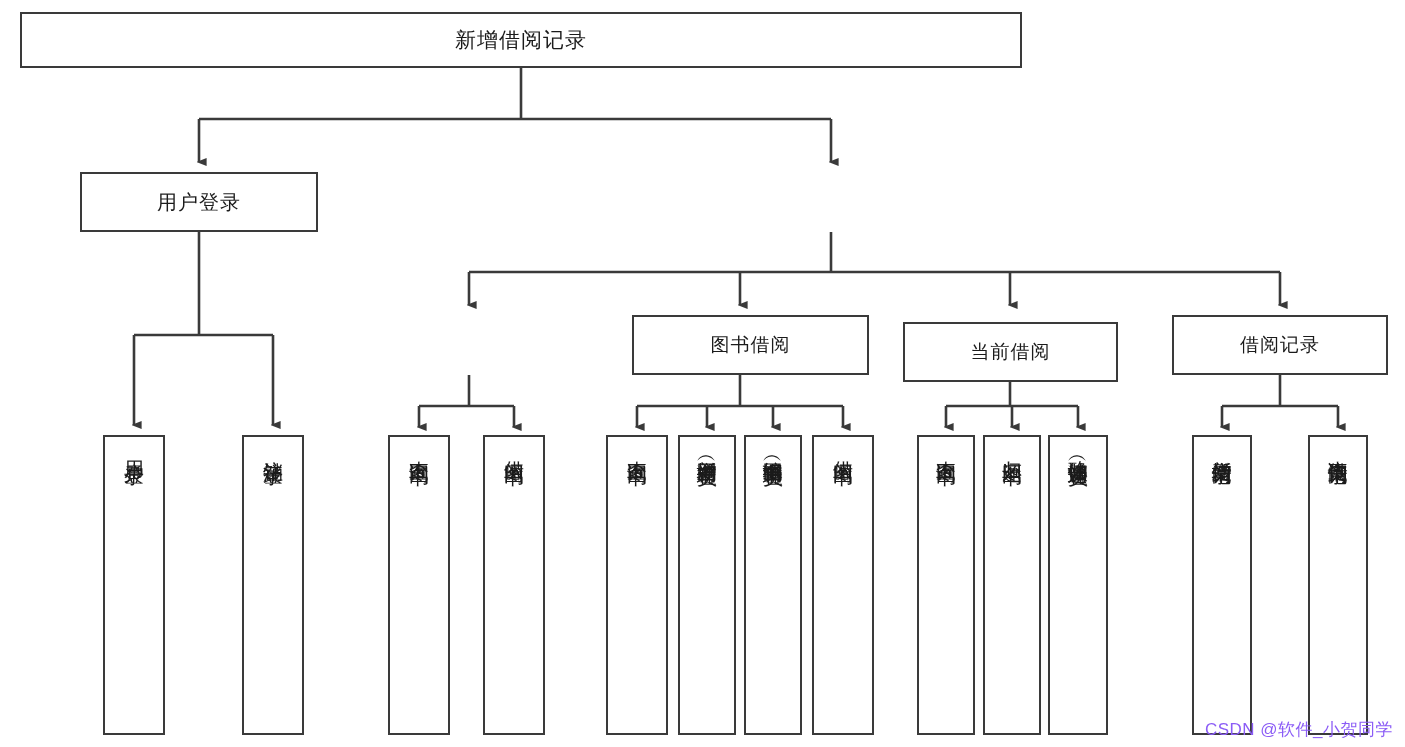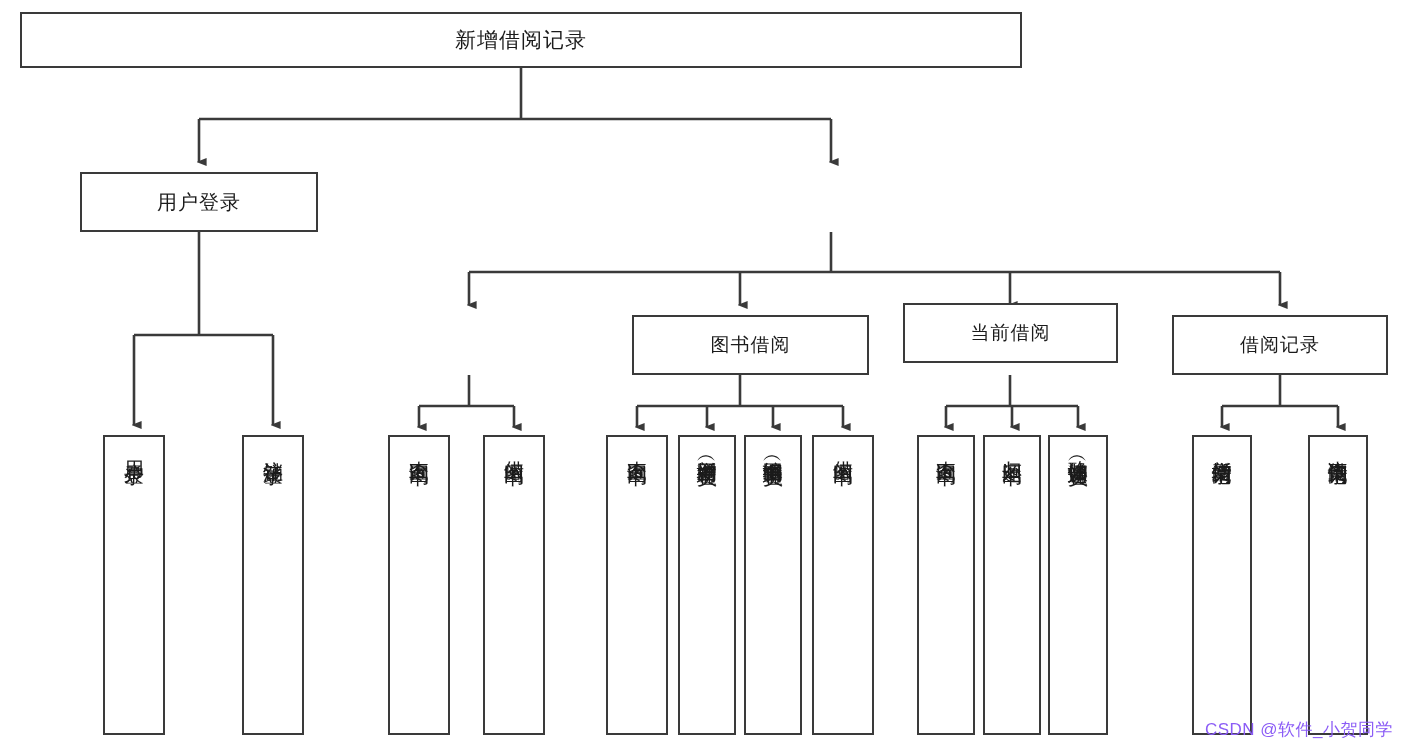--- a/index.html
+++ b/index.html
@@ -136,21 +136,21 @@
     <span class="hlabel">新增借阅记录</span>
   </div>
 
   <div class="node level1" style="left: 80px; top: 172px; width: 238px; height: 60px;">
     <span class="hlabel">用户登录</span>
   </div>
 
   <div class="node level2" style="left: 632px; top: 315px; width: 237px; height: 60px;">
     <span class="hlabel">图书借阅</span>
   </div>
-  <div class="node level2" style="left: 903px; top: 303px; width: 215px; height: 60px;">
+  <div class="node level2" style="left: 903px; top: 322px; width: 215px; height: 60px;">
     <span class="hlabel">当前借阅</span>
   </div>
   <div class="node level2" style="left: 1172px; top: 315px; width: 216px; height: 60px;">
     <span class="hlabel">借阅记录</span>
   </div>
 
   <div class="node leaf" style="left: 103px; top: 435px; width: 62px; height: 300px;">
     <span class="vlabel">用户登录</span>
   </div>
   <div class="node leaf" style="left: 242px; top: 435px; width: 62px; height: 300px;">

